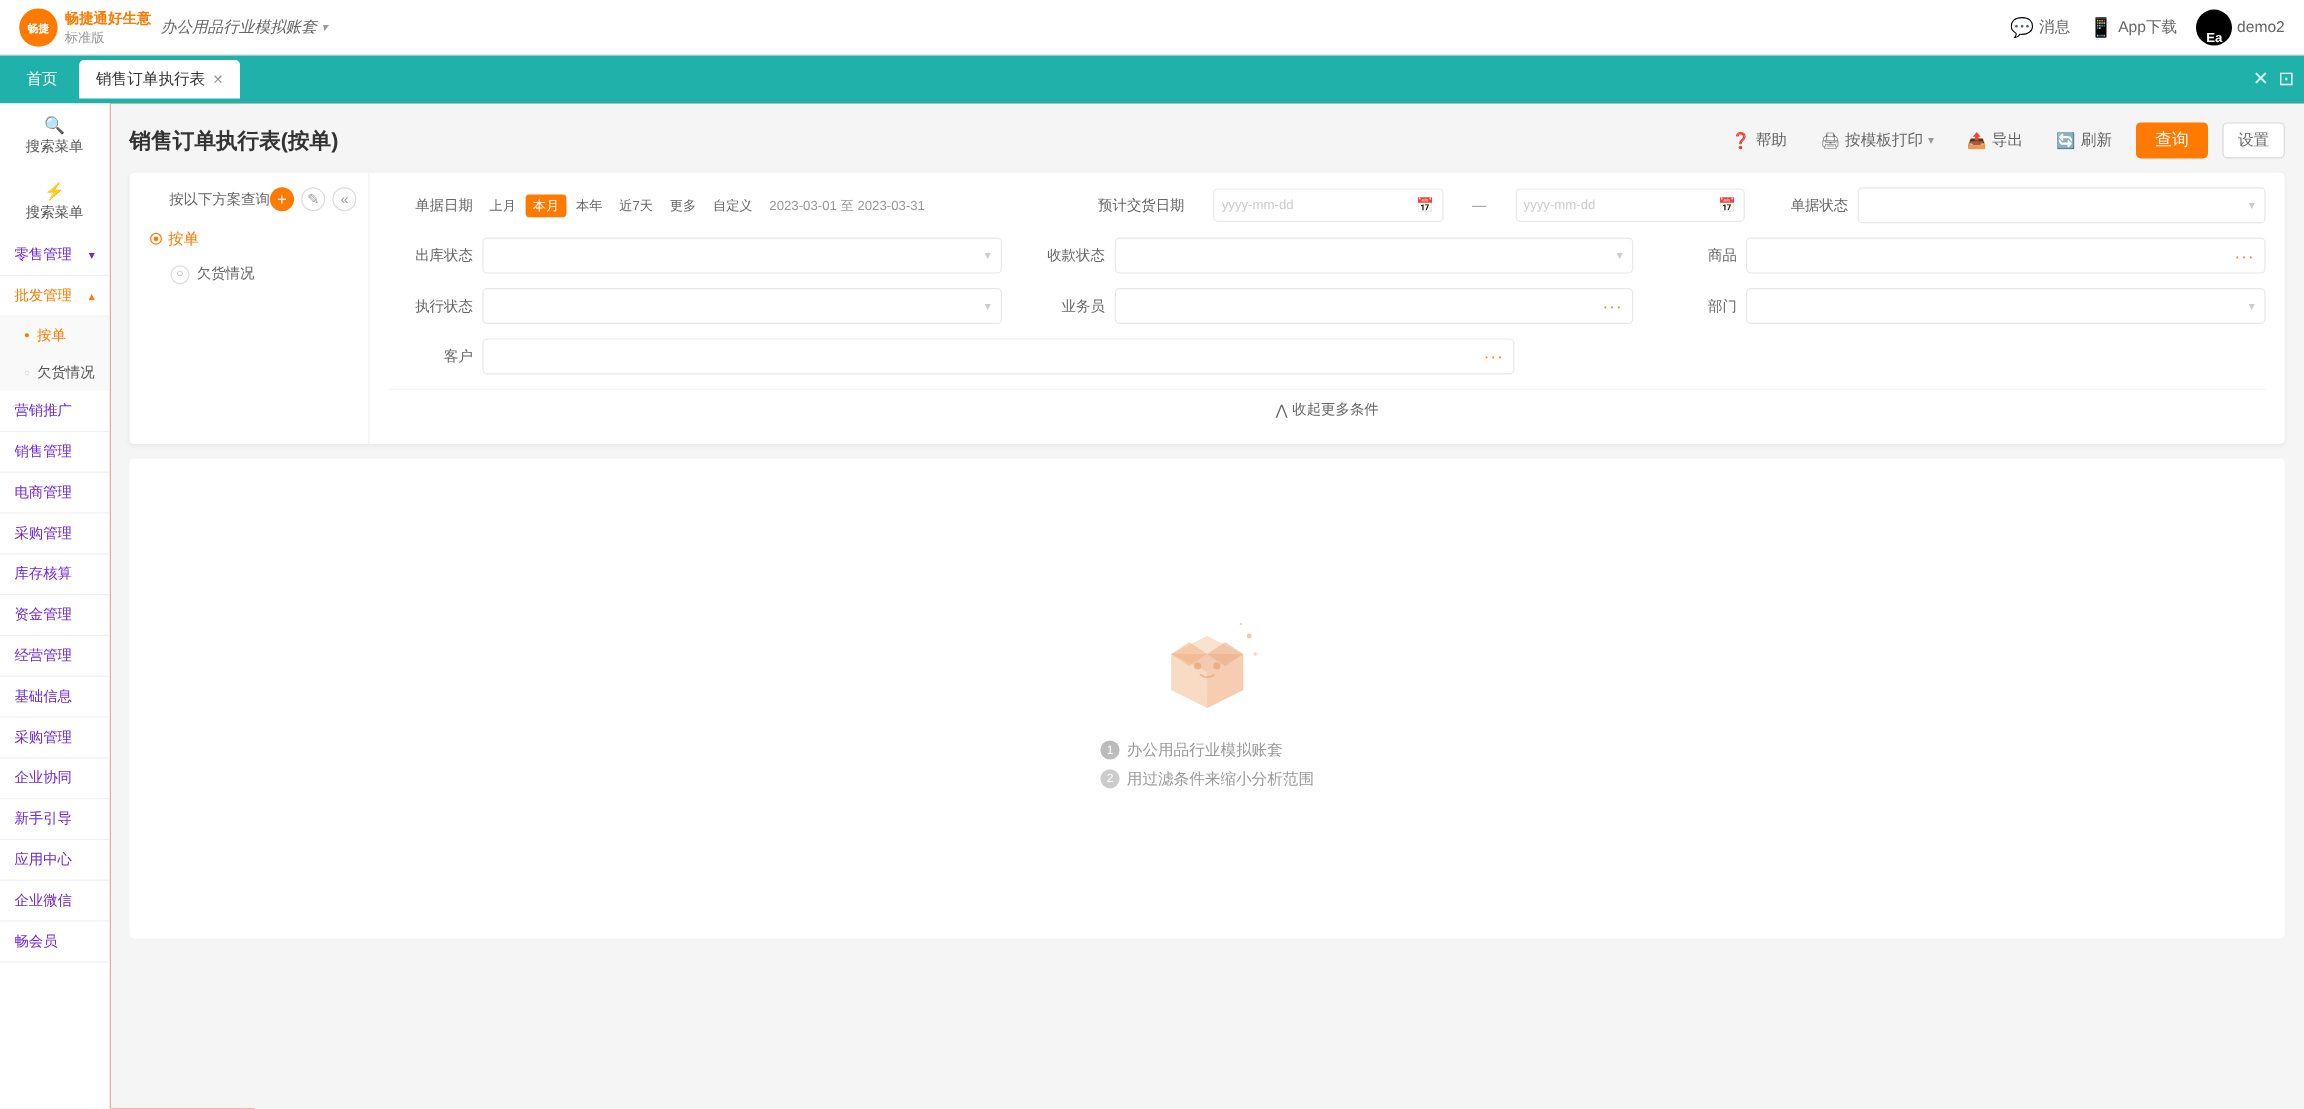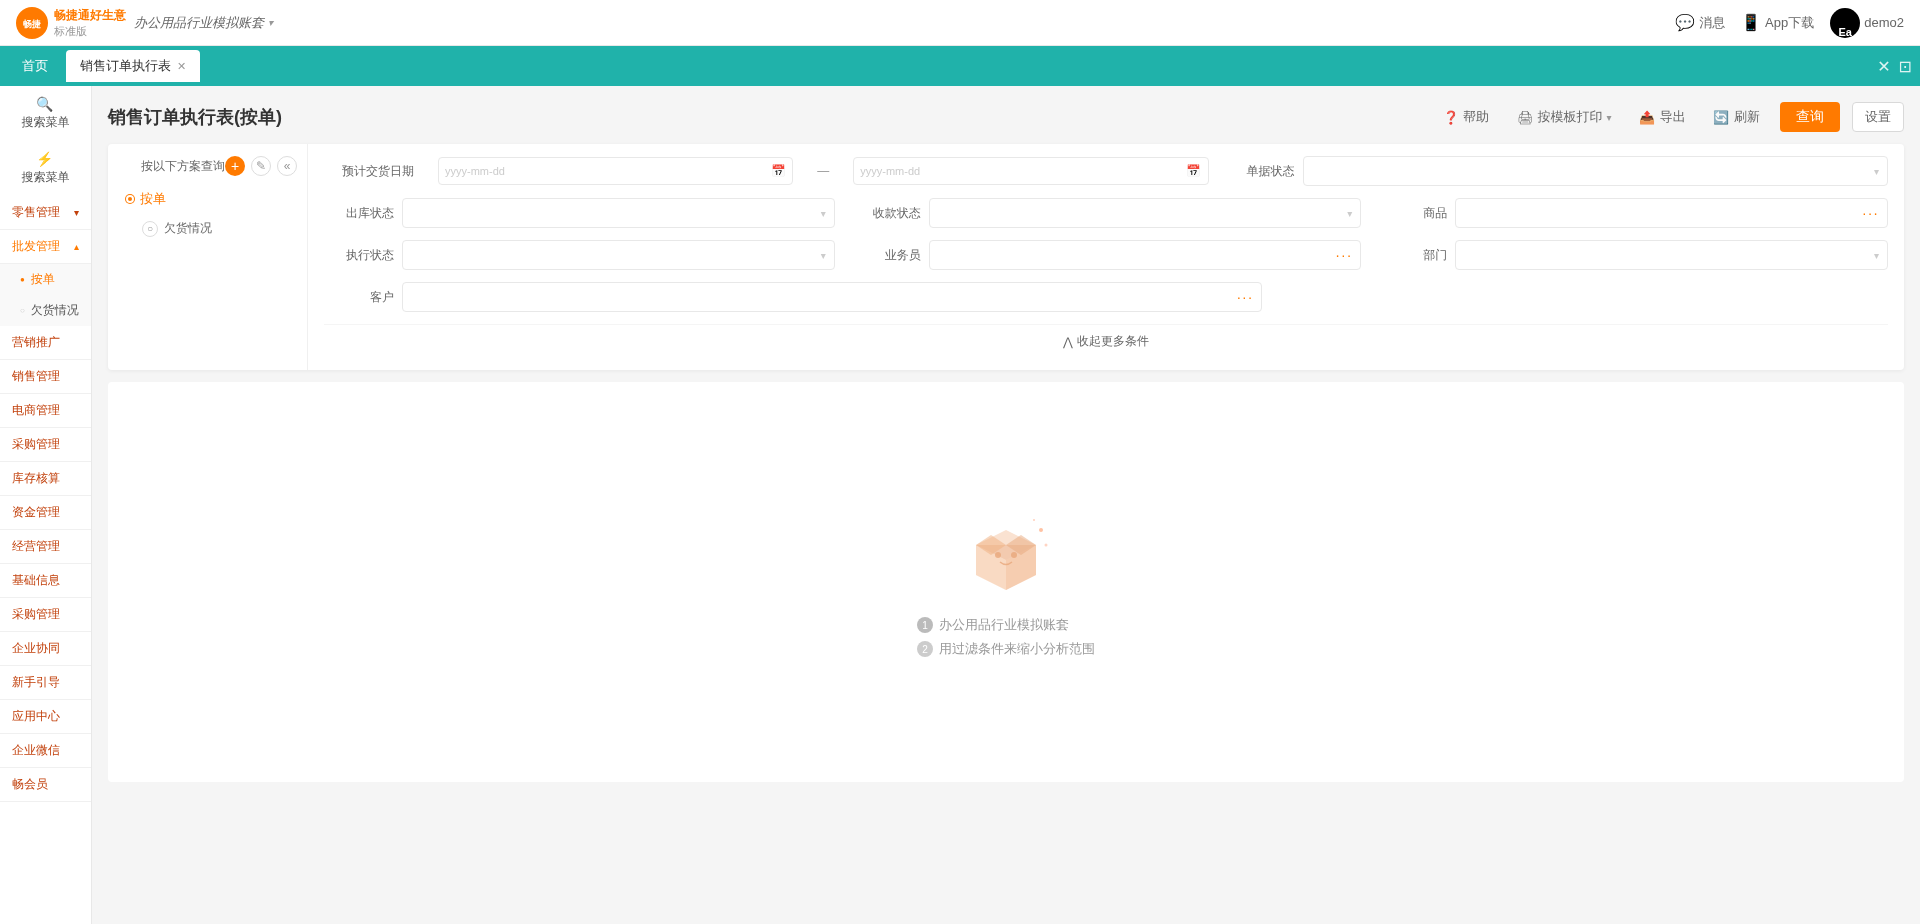--- a/index.html
+++ b/index.html
@@ -454,21 +454,21 @@
       color: #555;
       display: flex;
       flex-direction: column;
       align-items: center;
       gap: 2px;
     }
     .nav-item-expandable {
       padding: 8px 12px;
       cursor: pointer;
       font-size: 12px;
-      color: #c2410c;
+      color: #6d28d9;
       display: flex;
       align-items: center;
       justify-content: space-between;
       border-bottom: 1px solid #f0f0f0;
     }
     .nav-item-expandable.expanded { color: #ff7a00; }
     .nav-sub-items {
       background: #f9f9f9;
     }
     .nav-sub-item {
@@ -678,20 +678,32 @@
             <div class="filter-scheme-subitem">
               <div class="sub-dot">○</div>
               <span>欠货情况</span>
             </div>
           </div>
 
           <div class="filter-right-panel">
 
             <div class="filter-row">
 
+              <div class="filter-field" style="flex:2;">
+                <span class="filter-label">单据日期</span>
+                <div class="date-tabs">
+                  <span class="date-tab">上月</span>
+                  <span class="date-tab active">本月</span>
+                  <span class="date-tab">本年</span>
+                  <span class="date-tab">近7天</span>
+                  <span class="date-tab">更多</span>
+                  <span class="date-tab">自定义</span>
+                </div>
+                <span class="date-sub">2023-03-01 至 2023-03-31</span>
+              </div>
 
               <div class="filter-field" style="flex:2;gap:24px;">
                 <span class="filter-label" style="width:90px;">预计交货日期</span>
                 <div class="date-input">
                   <span style="color:#ccc;font-size:11px;">yyyy-mm-dd</span>
                   <span style="color:#ccc;font-size:12px;">📅</span>
                 </div>
                 <span class="date-separator">—</span>
                 <div class="date-input">
                   <span style="color:#ccc;font-size:11px;">yyyy-mm-dd</span>

